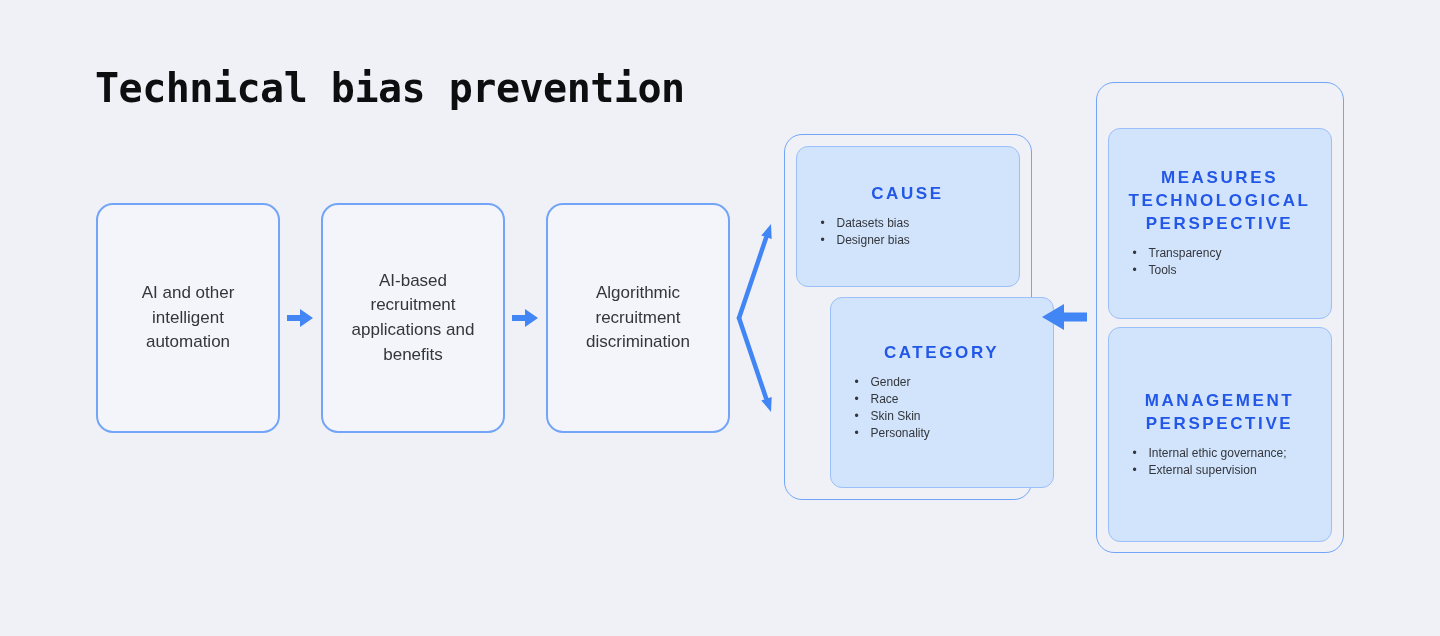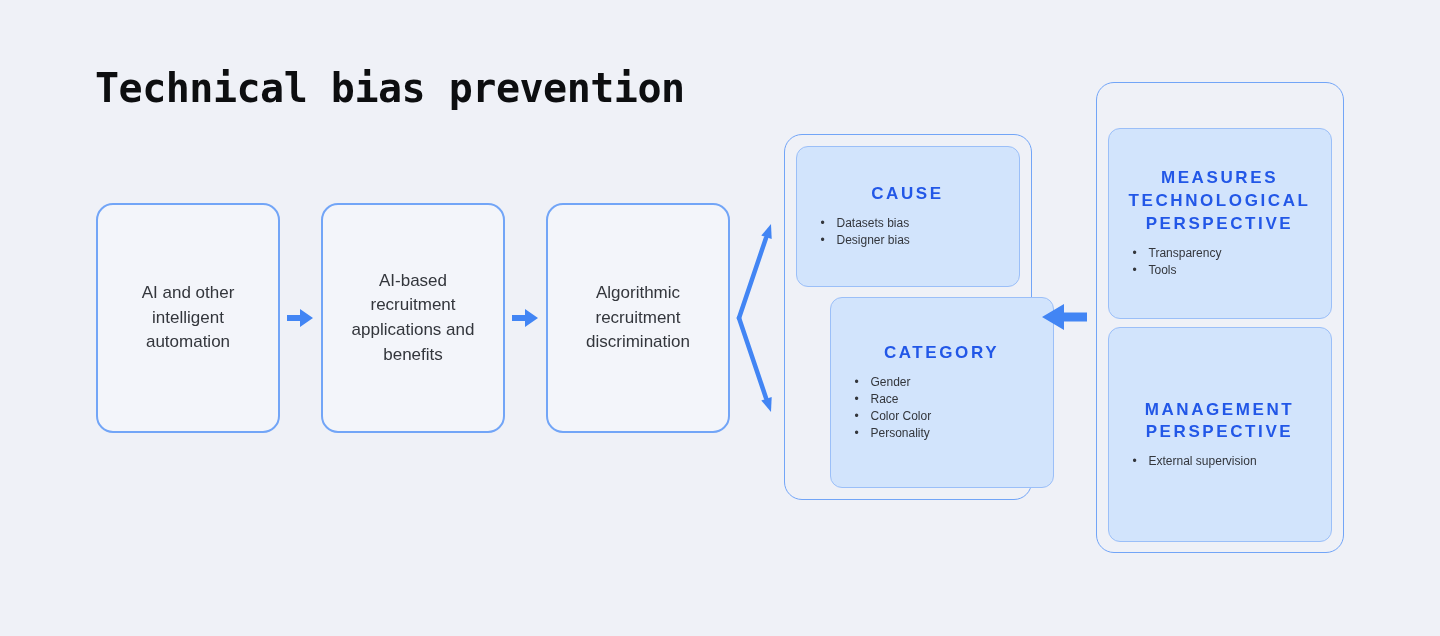--- a/index.html
+++ b/index.html
@@ -101,37 +101,38 @@
       <ul class="bullet-list">
         <li>Datasets bias</li>
         <li>Designer bias</li>
       </ul>
     </div>
     <div class="inner-box" id="category-box">
       <div class="inner-title">CATEGORY</div>
       <ul class="bullet-list">
         <li>Gender</li>
         <li>Race</li>
-        <li>Color Color</li>
+        <li>Skin Skin</li>
         <li>Personality</li>
       </ul>
     </div>
   </div>
 
   <div class="panel" id="measures-panel">
     <div class="inner-box" id="technological-box">
       <div class="inner-title">MEASURES TECHNOLOGICAL PERSPECTIVE</div>
       <ul class="bullet-list">
         <li>Transparency</li>
         <li>Tools</li>
       </ul>
     </div>
     <div class="inner-box" id="management-box">
       <div class="inner-title">MANAGEMENT PERSPECTIVE</div>
       <ul class="bullet-list">
+        <li>Internal ethic governance;</li>
         <li>External supervision</li>
       </ul>
     </div>
   </div>
 
   <svg class="arrow-layer" viewBox="0 0 1440 636">
 
     <path d="M287,315 L300,315 L300,309 L313,318 L300,327 L300,321 L287,321 Z" fill="var(--arrow)"></path>
 
     <path d="M512,315 L525,315 L525,309 L538,318 L525,327 L525,321 L512,321 Z" fill="var(--arrow)"></path>

